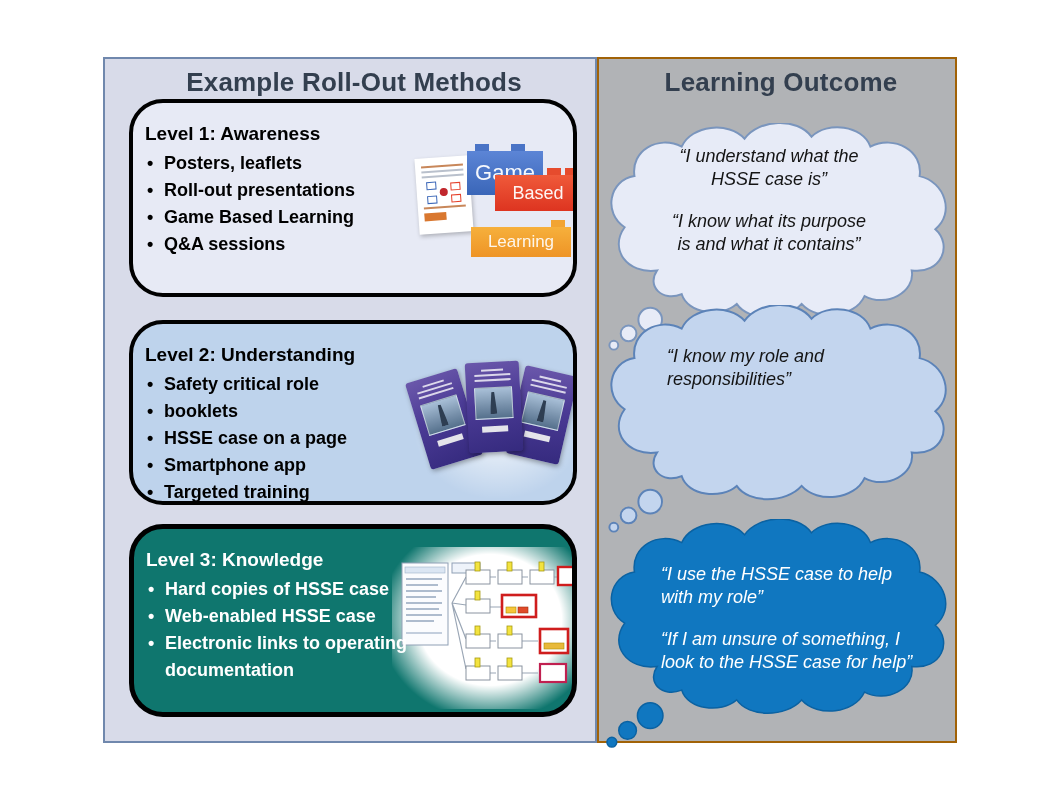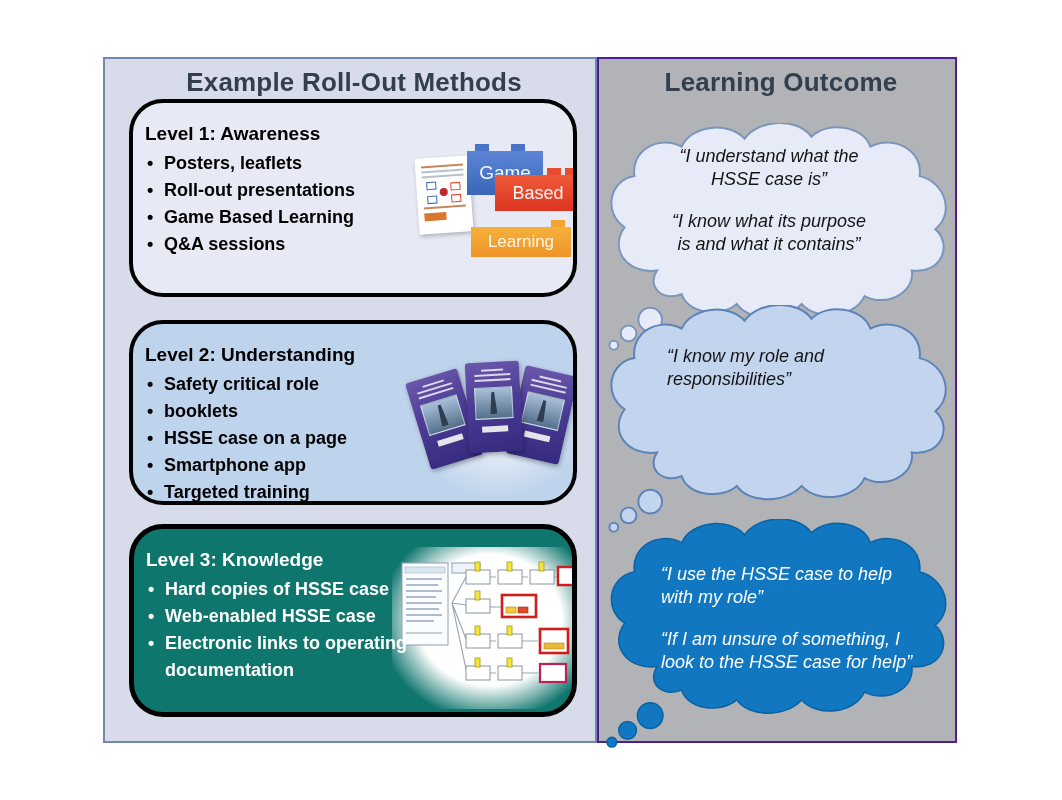--- a/index.html
+++ b/index.html
@@ -1,20 +1,20 @@
 <!DOCTYPE html>
 <html><head>
 <meta charset="utf-8">
 <style>
   html,body{margin:0;padding:0;background:#fff;}
   .stage{position:relative;width:1062px;height:800px;background:#fff;overflow:hidden;
          font-family:"Liberation Sans",sans-serif;}
   .panel{position:absolute;top:57px;height:686px;box-sizing:border-box;padding-left:8px;}
   .panel-left{left:103px;width:494px;background:#d8dbe9;border:2px solid #7088ad;}
-  .panel-right{left:597px;width:360px;background:#b1b3b6;border:2px solid #4c1d95;}
+  .panel-right{left:597px;width:360px;background:#b1b3b6;border:2px solid #a16207;}
   .panel-title{margin:0;padding-top:8px;text-align:center;font-size:26px;font-weight:bold;
                color:#333f4f;letter-spacing:.2px;}
 
   
   .level-box{position:absolute;left:24px;width:448px;border:4px solid #000;border-radius:34px;
              box-sizing:border-box;overflow:hidden;}
   .lv1{top:40px;height:198px;background:#e7eaf5;}
   .lv2{top:261px;height:185px;background:#bed3ec;}
   .lv3{top:465px;height:193px;background:#0f766e;border-width:5px;color:#fff;}
   .box-title{margin:20px 16px 5px 12px;font-size:19px;font-weight:bold;}
@@ -32,21 +32,21 @@
   .pg-line.g{background:#b9c0cc;}
   .pg-diag{margin:4px auto 0;width:34px;height:22px;position:relative;}
   .pg-diag .sq{position:absolute;width:8px;height:6px;border:1px solid #3a66b8;}
   .pg-diag .sq.r{border-color:#e5402a;}
   .pg-diag .dot{position:absolute;left:13px;top:7px;width:8px;height:8px;border-radius:50%;background:#c1272d;}
   .pg-bar{margin:4px 2px 0;height:8px;background:#d9772f;width:22px;}
   .brick{position:absolute;display:flex;align-items:center;justify-content:center;
          color:rgba(255,255,255,.95);}
   .stud{position:absolute;top:-7px;width:14px;height:7px;}
   .brick-blue{left:52px;top:8px;width:76px;height:44px;background:linear-gradient(#5c85d6,#3a66b8);
-              font-size:19px;}
+              font-size:22px;}
   .brick-blue .stud{background:#4a74c6;}
   .brick-red{left:80px;top:32px;width:86px;height:36px;background:linear-gradient(#ef5a3a,#dd3420);
              font-size:18px;z-index:2;}
   .brick-red .stud{background:#e64b2d;}
   .brick-orange{left:56px;top:84px;width:100px;height:30px;background:linear-gradient(#f6b03c,#ee9426);
                 font-size:17px;color:rgba(255,255,255,.9);}
   .brick-orange .stud{background:#f2a433;}
 
   
   .bk-wrap{position:absolute;left:282px;top:34px;width:166px;height:140px;

